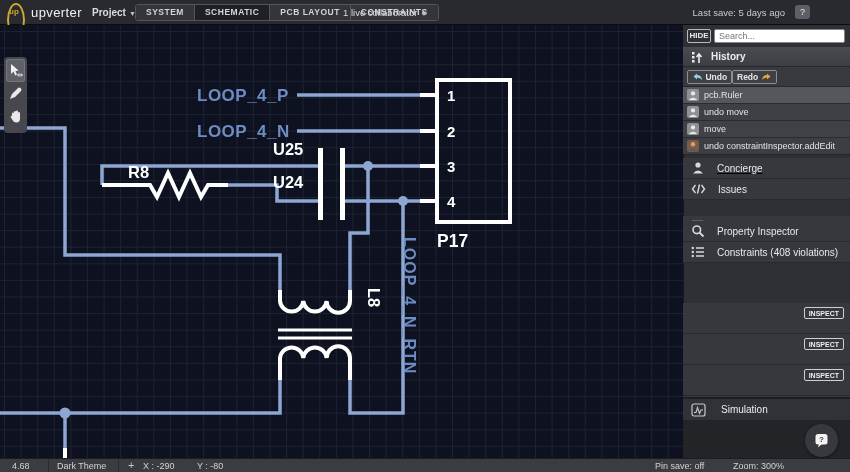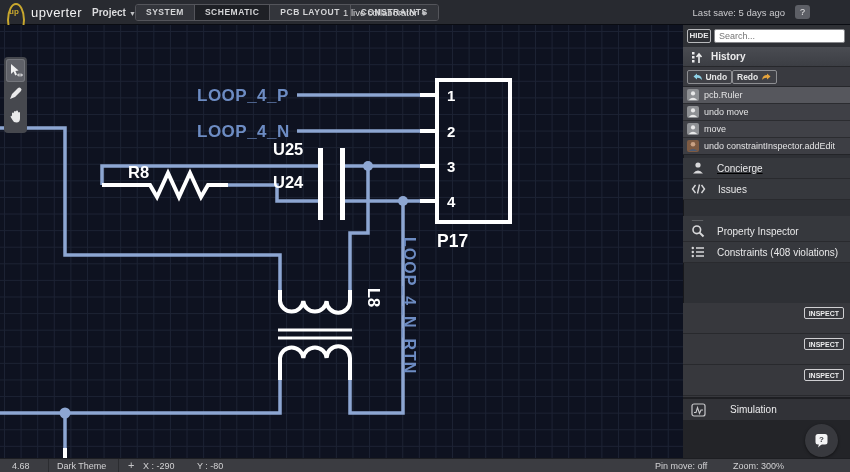--- a/index.html
+++ b/index.html
@@ -54,21 +54,21 @@
               display:flex; align-items:center; padding-left:4px; gap:5px; }
   .hist-label { color:#e4e4e5; font-size:9px; }
   .sect-row { position:absolute; left:683px; width:167px; height:21px; display:flex; align-items:center;
               padding-left:8px; gap:12px; border-bottom:1px solid #292a2e; background:#36383d; }
   .sect-row .lbl { color:#e8e8e9; font-size:10px; }
   .parts-hdr { background:#26272b !important; }
   .part-row { position:absolute; left:683px; width:167px; height:31px; background:#37383d; border-bottom:1px solid #28292d; }
   .inspect-btn { position:absolute; right:6px; top:4px; border:1px solid #cfcfd2; border-radius:2px;
            color:#ececed; font-size:7px; font-weight:bold; padding:1.5px 4px; }
   #sim-row { left:683px; top:397px; width:167px; height:23px; background:#313237; border-top:2px solid #1e1f23;
-             display:flex; align-items:center; gap:24px; padding-left:8px; }
+             display:flex; align-items:center; gap:15px; padding-left:8px; }
   #sb-bottom { left:683px; top:420px; width:167px; height:38px; background:#232428; }
   #chat-btn { left:805px; top:424px; width:33px; height:33px; border-radius:50%; background:#38393e;
               box-shadow:0 1px 3px rgba(0,0,0,.5); display:flex; align-items:center; justify-content:center; }
 
   
   #statusbar { left:0; top:458px; width:850px; height:14px; background:#3b3c41; border-top:1px solid #1d1e22;
                color:#d2d2d4; font-size:9px; }
   .sb-item { position:absolute; top:2px; }
   .sb-div { position:absolute; top:0; width:1px; height:14px; background:#2b2c30; }
 
@@ -309,17 +309,17 @@
   </div>
 
   <div id="statusbar" class="abs">
     <span class="sb-item" style="left:12px;">4.68</span>
     <span class="sb-div" style="left:48px;"></span>
     <span class="sb-item" style="left:57px;">Dark Theme</span>
     <span class="sb-div" style="left:118px;"></span>
     <span class="sb-item" style="left:128px;top:0px;font-size:11px;color:#c6c6c8;">+</span>
     <span class="sb-item" style="left:143px;">X : -290</span>
     <span class="sb-item" style="left:197px;">Y : -80</span>
-    <span class="sb-item" style="left:655px;">Pin move: off</span>
+    <span class="sb-item" style="left:655px;">Pin save: off</span>
     <span class="sb-item" style="left:733px;">Zoom: 300%</span>
   </div>
 
 </div>
 
 </body></html>

